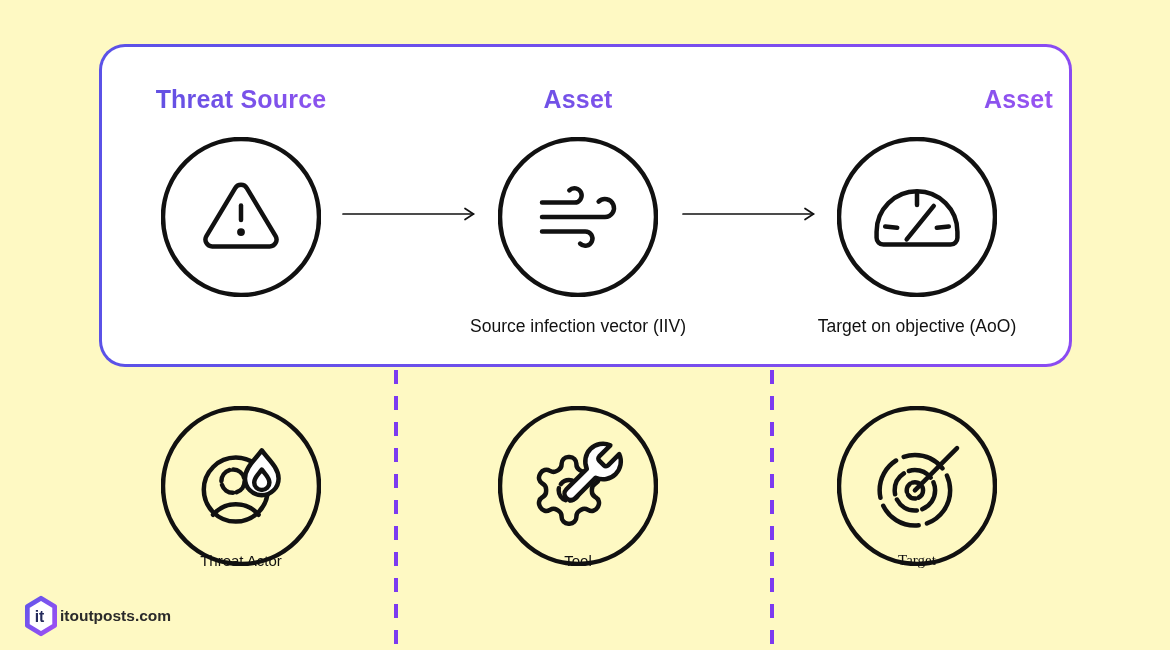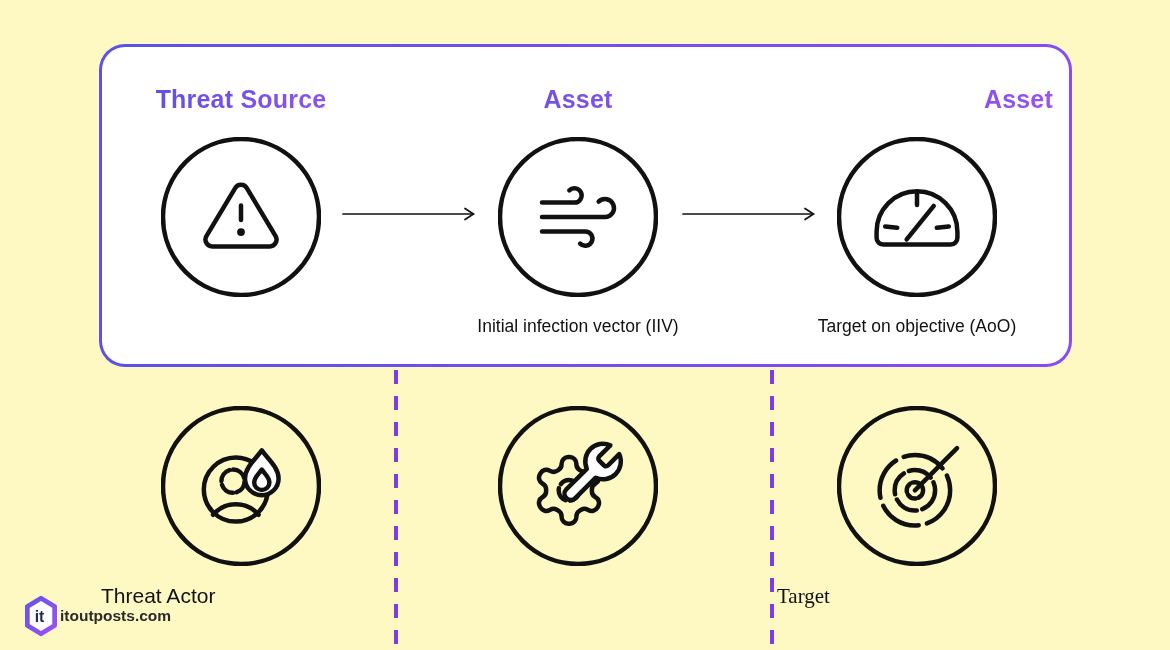--- a/index.html
+++ b/index.html
@@ -51,22 +51,22 @@
   .a1{left:341px;top:205px;}
   .a2{left:681px;top:205px;}
   .arrow path{stroke:#111111;stroke-width:1.7px;fill:none;stroke-linecap:round;}
   .dash-line{
     position:absolute;top:370px;height:280px;width:3.5px;
     background:repeating-linear-gradient(to bottom,#7C3BF0 0 14px,transparent 14px 26px);
   }
   .d-left{left:394px;}
   .d-right{left:770px;}
   .node-label{
-    position:absolute;top:584px;width:280px;
-    font-size:21px;color:#111111;
+    position:absolute;top:552px;width:280px;text-align:center;
+    font-size:15px;color:#111111;
   }
   .l-ta{left:101px;}
   .l-to{left:438px;}
   .l-tg{left:777px;font-family:Liberation Serif, serif;}
   .footer{position:absolute;left:22px;top:595px;display:flex;align-items:center;}
   .site{font-size:15.5px;color:#2b2b2b;font-weight:bold;}
   .logo-mono{font-family:"Liberation Sans",sans-serif;font-weight:bold;font-size:15px;fill:#232A5C;}
 </style>
 </head>
 <body>
@@ -116,21 +116,21 @@
     <circle class="ring" cx="80" cy="80" r="78" stroke="url(#ringGrad)"></circle>
     <g transform="translate(28.4,27.6) scale(4.3)">
       <path d="M2.6 17 v-1.4 a9.4 9.4 0 0 1 18.8 0 V17 a1.6 1.6 0 0 1 -1.6 1.6 H4.2 A1.6 1.6 0 0 1 2.6 17 z"></path>
       <line x1="12" y1="6.4" x2="12" y2="9.4"></line>
       <line x1="4.6" y1="14.4" x2="7.4" y2="14.7"></line>
       <line x1="19.4" y1="14.4" x2="16.6" y2="14.7"></line>
       <line x1="9.6" y1="17.4" x2="15.9" y2="9.6"></line>
     </g>
   </svg>
 
-  <div class="caption c-attack">Initial infection vector (IIV)</div>
+  <div class="caption c-attack">Source infection vector (IIV)</div>
   <div class="caption c-asset">Target on objective (AoO)</div>
 
   <svg class="arrow a1" viewBox="0 0 140 18">
     <path d="M2 9 H132"></path>
     <path d="M124 3.5 L132.5 9 L124 14.5"></path>
   </svg>
   <svg class="arrow a2" viewBox="0 0 140 18">
     <path d="M2 9 H132"></path>
     <path d="M124 3.5 L132.5 9 L124 14.5"></path>
   </svg>
@@ -164,20 +164,21 @@
     <circle class="ring" cx="80" cy="80" r="78" stroke="url(#ringGrad)"></circle>
     <g transform="translate(30.6,28.4) scale(4.3)">
       <circle cx="11" cy="13" r="8.2" stroke-dasharray="43 8.5"></circle>
       <circle cx="11" cy="13" r="4.7" stroke-dasharray="24 5.5"></circle>
       <circle cx="11" cy="13" r="1.9" stroke-dasharray="9 2.9"></circle>
       <line x1="11" y1="13" x2="20.8" y2="3.2"></line>
     </g>
   </svg>
 
   <div class="node-label l-ta">Threat Actor</div>
+  <div class="node-label l-to">Tool</div>
   <div class="node-label l-tg">Target</div>
 
   <div class="footer">
     <svg width="38" height="42" viewBox="0 0 36 40">
       <path d="M18 3 L31 11 V29 L18 37 L5 29 V11 Z" fill="#ffffff" stroke="url(#logoGrad)" stroke-width="4.5" stroke-linejoin="round"></path>
       <text class="logo-mono" x="12" y="25.5">it</text>
     </svg>
     <span class="site">itoutposts.com</span>
   </div>
 

